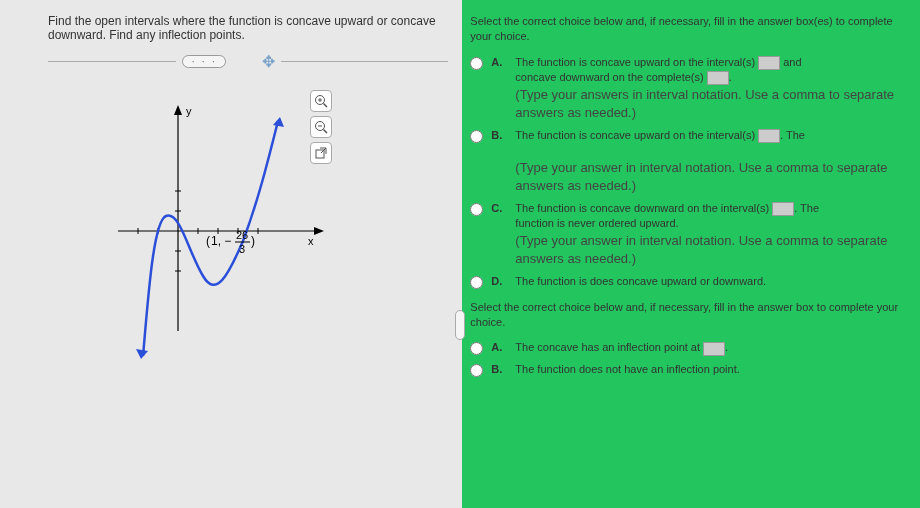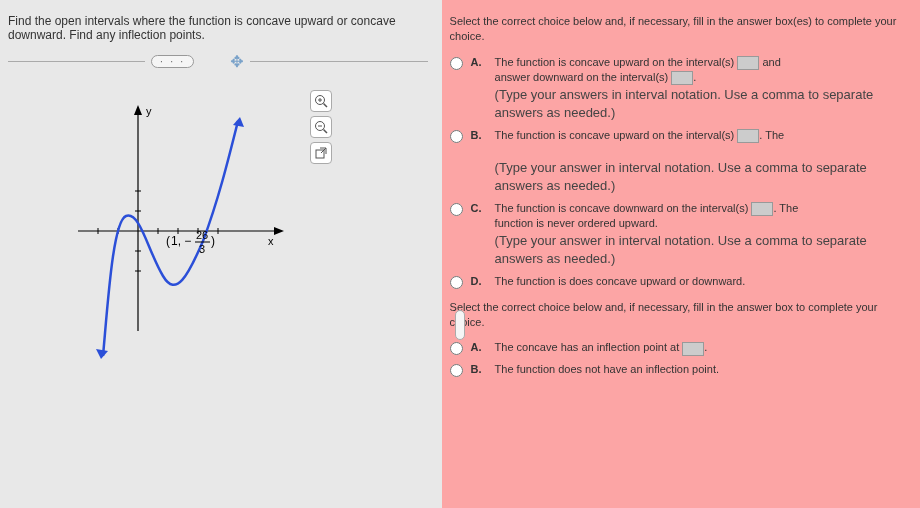--- a/index.html
+++ b/index.html
@@ -10,25 +10,26 @@
     background: #e8e8e8;
     width: 920px;
     height: 508px;
     display: flex;
     overflow: hidden;
   }
   .left-panel {
     width: 48%;
     padding: 14px 14px 0 8px;
     background: #e8e8e8;
+    margin-left: 40px;
   }
   .right-panel {
     width: 52%;
     padding: 14px 18px 0 8px;
-    background: #fca5a5;
+    background: #22c55e;
     font-size: 11px;
     line-height: 1.4;
   }
   .question-text {
     color: #333;
     margin-bottom: 10px;
   }
   .divider-row {
     display: flex;
     align-items: center;
@@ -183,21 +184,21 @@
 <div class="mid-handle"></div>
 
 <div class="right-panel">
   <p class="instr">Select the correct choice below and, if necessary, fill in the answer box(es) to complete your choice.</p>
 
   <div class="choice">
     <input type="radio" name="q1" style="">
     <span class="choice-label">A.</span>
     <div class="choice-body">
       <span>The function is concave upward on the interval(s) </span><span class="blank"></span><span> and</span><br>
-      <span>answer downward on the interval(s) </span><span class="blank"></span><span>.</span><br>
+      <span>concave downward on the complete(s) </span><span class="blank"></span><span>.</span><br>
       <span class="note">(Type your answers in interval notation. Use a comma to separate answers as needed.)</span>
     </div>
   </div>
 
   <div class="choice">
     <input type="radio" name="q1" style="">
     <span class="choice-label">B.</span>
     <div class="choice-body">
       <span>The function is concave upward on the interval(s) </span><span class="blank"></span><span>. The</span><br>
       <br>

